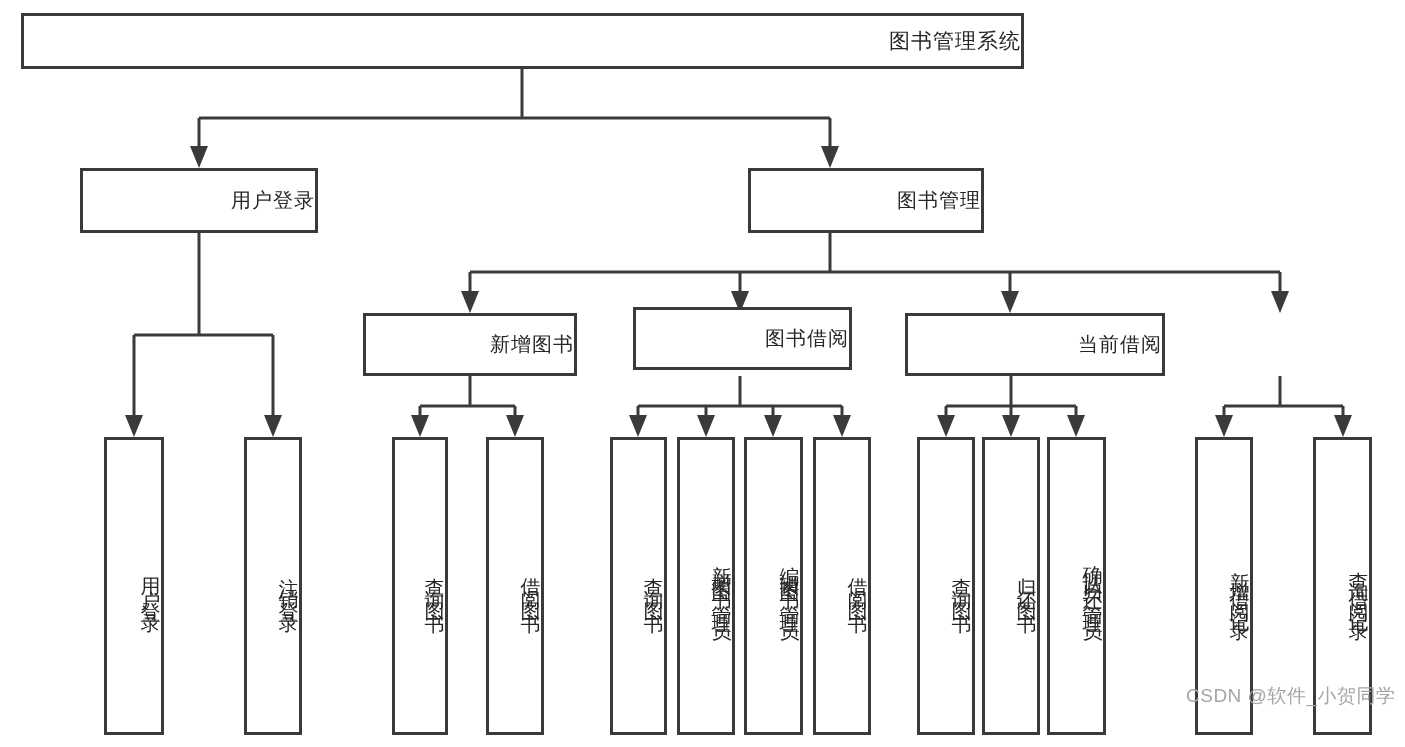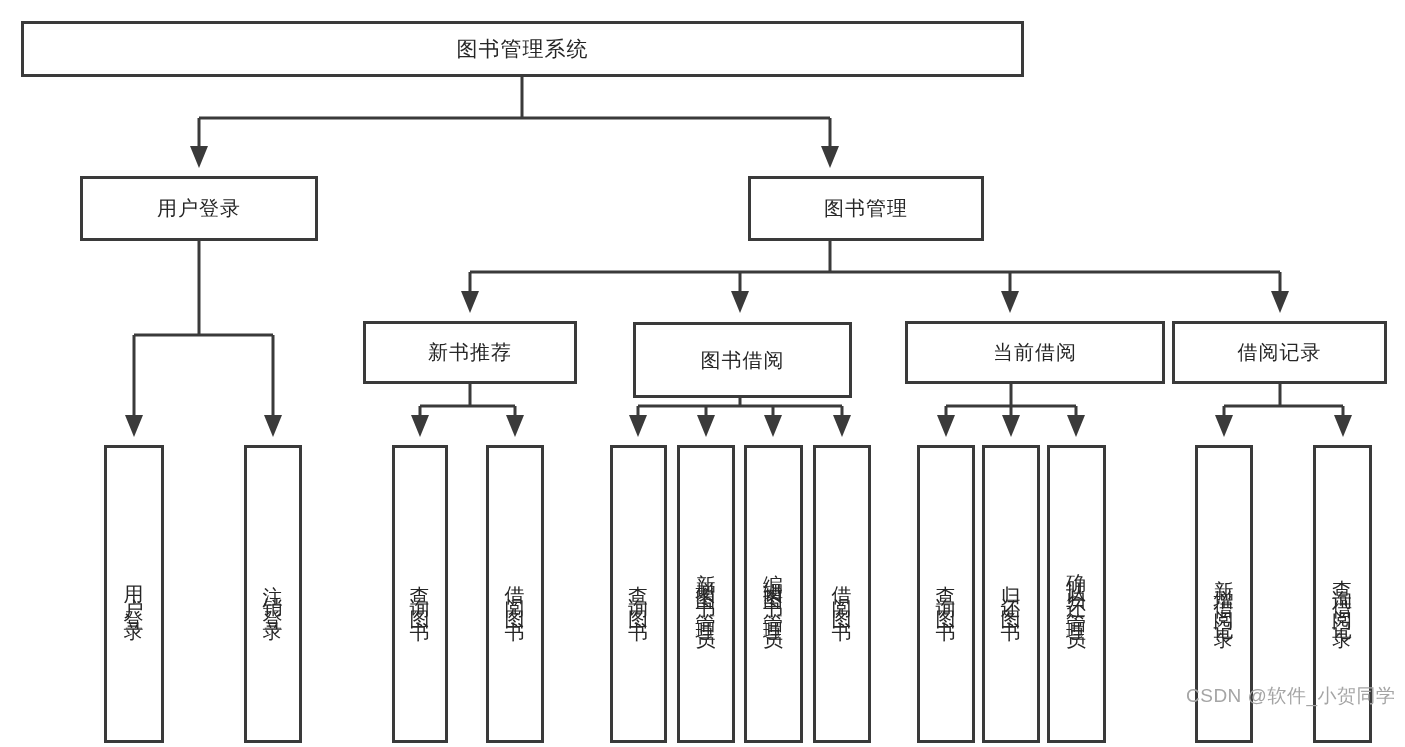--- a/index.html
+++ b/index.html
@@ -19,26 +19,25 @@
   #wires{position:absolute;left:0;top:0;}
   #wires path{stroke:var(--line);stroke-width:3;fill:none;}
   #wires polygon{fill:var(--line);stroke:none;}
   .node{
     position:absolute;
     box-sizing:border-box;
     border:3px solid var(--line);
     background:var(--bg);
     display:flex;
     align-items:center;
-    justify-content:center;
+    justify-content:flex-end;
     color:var(--text);
     font-size:20px;
     letter-spacing:1px;
     white-space:nowrap;
-    margin-top:8px;
   }
   .node.root{font-size:21px;}
   .leaf span{
     writing-mode:vertical-rl;
     text-orientation:mixed;
     line-height:1;
     letter-spacing:12px;
     font-size:20px;
     white-space:nowrap;
   }
@@ -114,30 +113,27 @@
   </div>
 
   <div class="node" style="left:80px;top:168px;width:238px;height:65px">
     <span>用户登录</span>
   </div>
   <div class="node" style="left:748px;top:168px;width:236px;height:65px">
     <span>图书管理</span>
   </div>
 
   <div class="node" style="left:363px;top:313px;width:214px;height:63px">
-    <span>新书推荐</span>
+    <span>新增图书</span>
   </div>
-  <div class="node" style="left:633px;top:314px;width:219px;height:76px">
+  <div class="node" style="left:633px;top:307px;width:219px;height:63px">
     <span>图书借阅</span>
   </div>
   <div class="node" style="left:905px;top:313px;width:260px;height:63px">
     <span>当前借阅</span>
-  </div>
-  <div class="node" style="left:1172px;top:313px;width:215px;height:63px">
-    <span>借阅记录</span>
   </div>
 
   <div class="node leaf" style="left:104px;top:437px;width:60px;height:298px">
     <span>用户登录</span>
   </div>
   <div class="node leaf" style="left:244px;top:437px;width:58px;height:298px">
     <span>注销登录</span>
   </div>
 
   <div class="node leaf" style="left:392px;top:437px;width:56px;height:298px">

